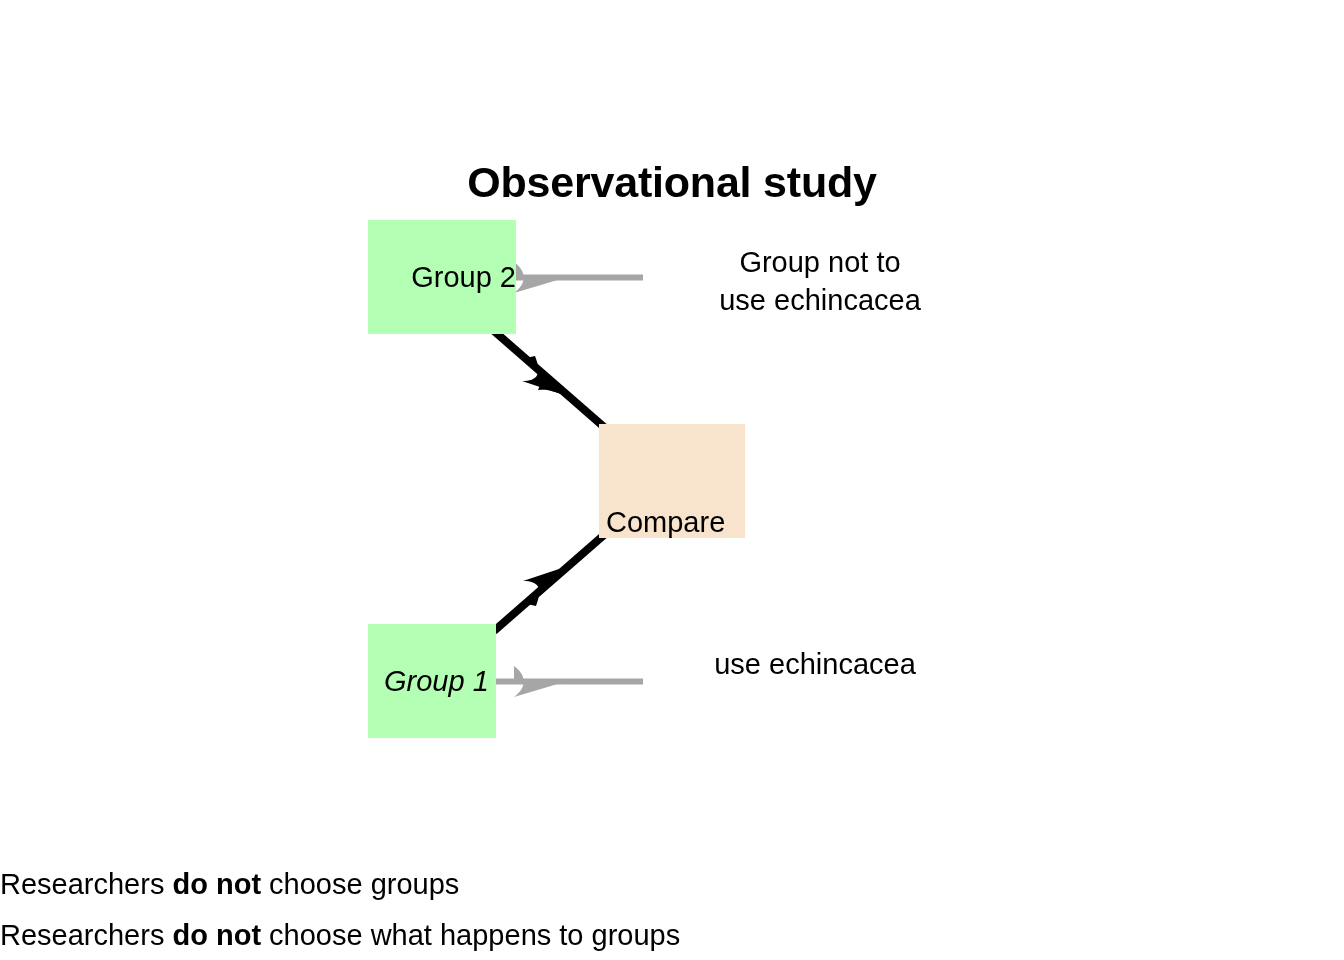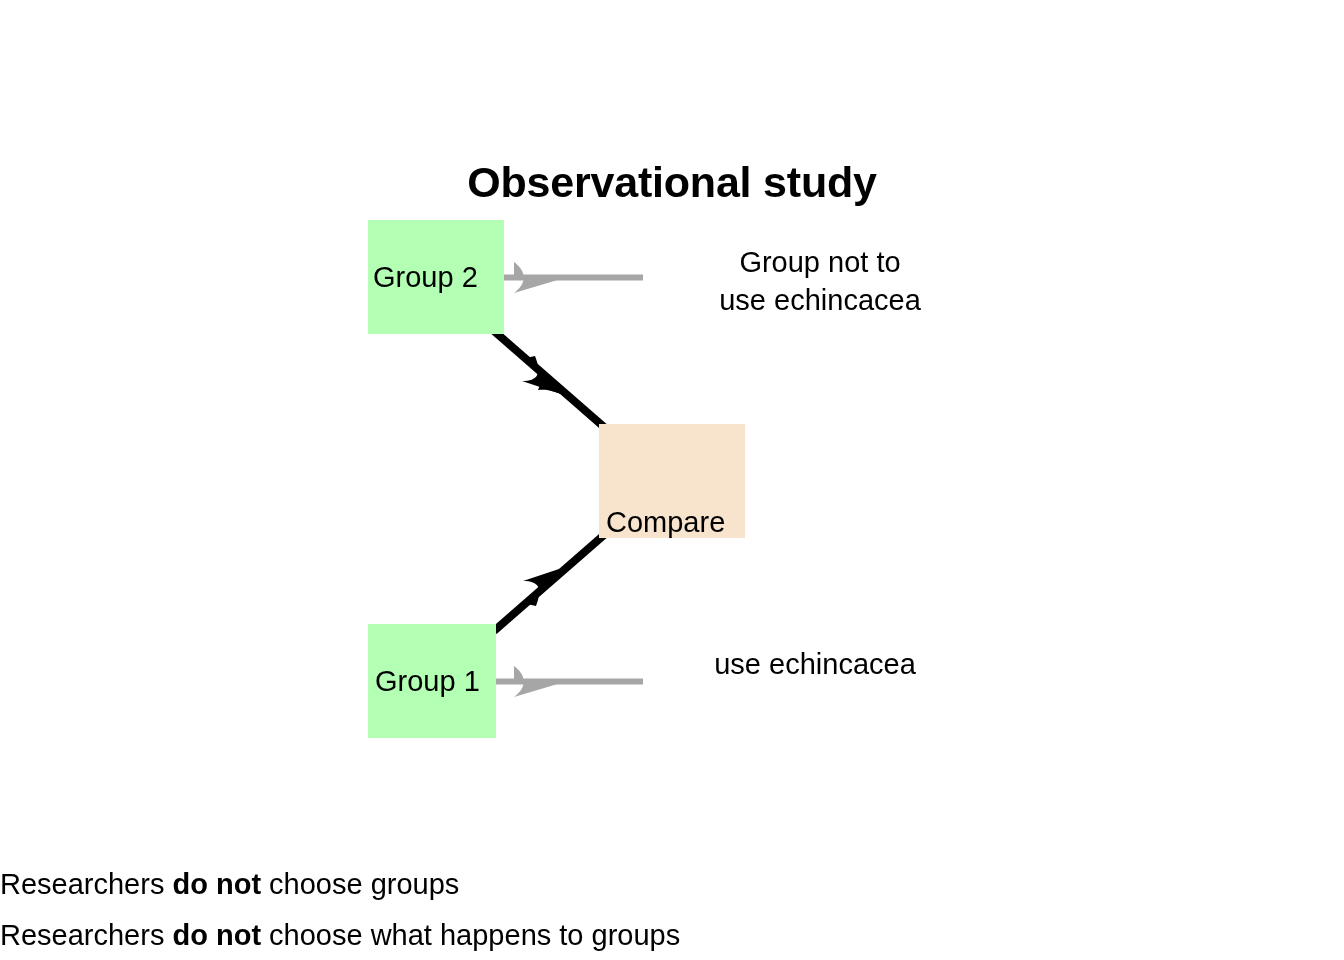--- a/index.html
+++ b/index.html
@@ -54,34 +54,35 @@
   }
   .node-label {
     font-size: 29px;
     line-height: 32px;
     white-space: nowrap;
   }
 
   #node-group2 {
     left: 368px;
     top: 220px;
-    width: 136px;
+    width: 148px;
     height: 114px;
     background: #b3ffb3;
-    justify-content: flex-start;
-    padding-left: 5px;
+    justify-content: flex-end;
+    padding-left: 24px;
   }
   #node-group1 {
     left: 368px;
     top: 624px;
     width: 128px;
     height: 114px;
     background: #b3ffb3;
     justify-content: flex-start;
-    padding-left: 7px;
+    padding-left: 16px;
+    font-style: italic;
   }
   #node-compare {
     left: 599px;
     top: 424px;
     width: 146px;
     height: 114px;
     background: #f8e4cd;
     justify-content: flex-start;
     padding-left: 7px;
     align-items: flex-end;

